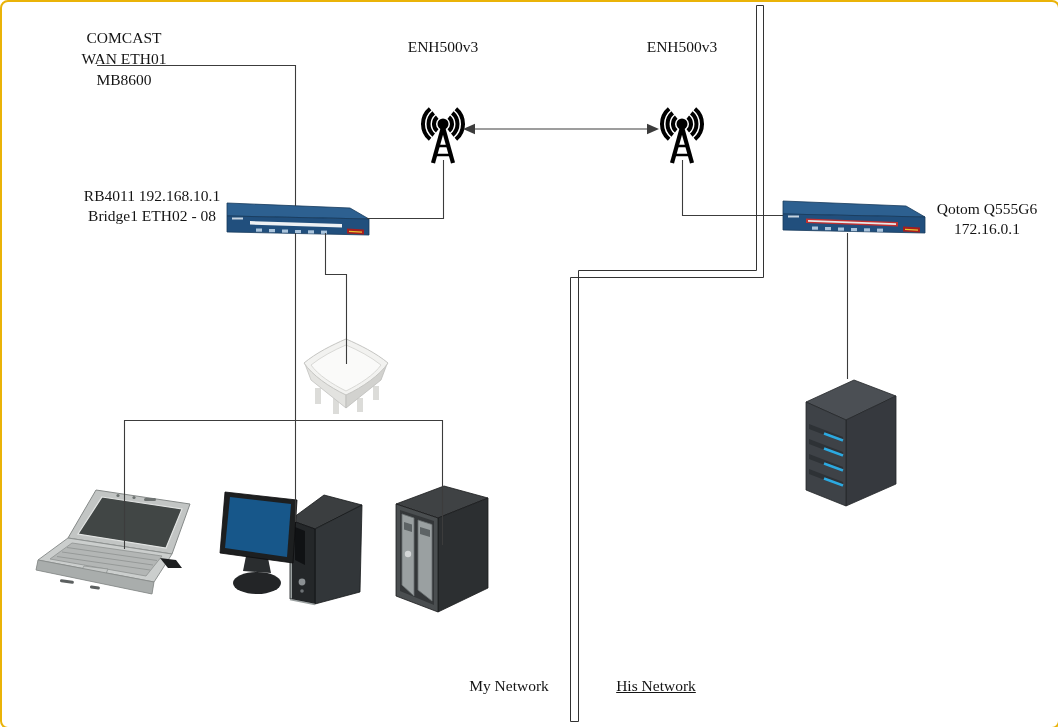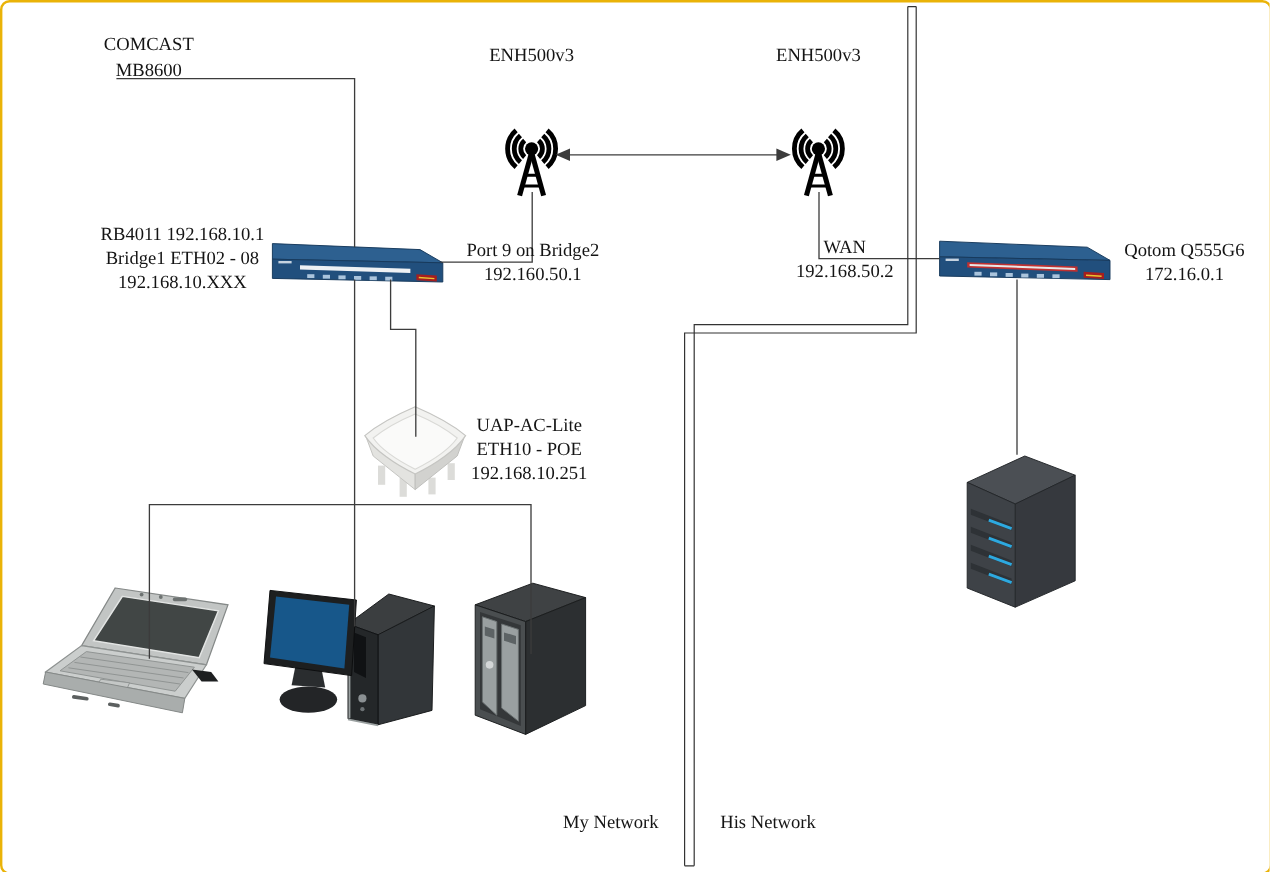--- a/index.html
+++ b/index.html
@@ -219,54 +219,41 @@
     <g stroke="#333" stroke-width="1" fill="none">
       <path d="M754.5,3.5 H761.5"></path>
       <path d="M754.5,3.5 V268.5 H576.5 V719.5"></path>
       <path d="M761.5,3.5 V275.5 H568.5 V719.5"></path>
       <path d="M568.5,719.5 H576.5"></path>
     </g>
   </svg>
 
   <div class="lbl lh21" style="left:42px;top:25px;width:160px;">
     <div>COMCAST</div>
+    <div>WAN ETH01</div>
     <div>MB8600</div>
   </div>
 
   <div class="lbl" style="left:351px;top:35px;width:180px;">
     <div>ENH500v3</div>
   </div>
 
   <div class="lbl" style="left:590px;top:35px;width:180px;">
     <div>ENH500v3</div>
   </div>
 
   <div class="lbl" style="left:40px;top:184px;width:220px;">
     <div>RB4011 192.168.10.1</div>
     <div>Bridge1 ETH02 - 08</div>
-    <div>192.168.10.XXX</div>
-  </div>
-
-  <div class="lbl" style="left:352px;top:197px;width:180px;">
-    <div>Port 9 on Bridge2</div>
-    <div>192.160.50.1</div>
-  </div>
-
-  <div class="lbl" style="left:632px;top:195px;width:140px;">
-    <div>WAN</div>
-    <div>192.168.50.2</div>
-  </div>
+  </div>
+
+
 
   <div class="lbl" style="left:905px;top:197px;width:160px;">
     <div>Qotom Q555G6</div>
     <div>172.16.0.1</div>
   </div>
 
-  <div class="lbl" style="left:349px;top:343px;width:180px;">
-    <div>UAP-AC-Lite</div>
-    <div>ETH10 - POE</div>
-    <div>192.168.10.251</div>
-  </div>
 
   <div class="lbl" style="left:447px;top:674px;width:120px;">My Network</div>
-  <div class="lbl" style="left:578px;top:674px;width:120px;">His Network</div>
+  <div class="lbl" style="left:594px;top:674px;width:120px;text-decoration:underline;">His Network</div>
 
 </div>
 
 </body></html>

